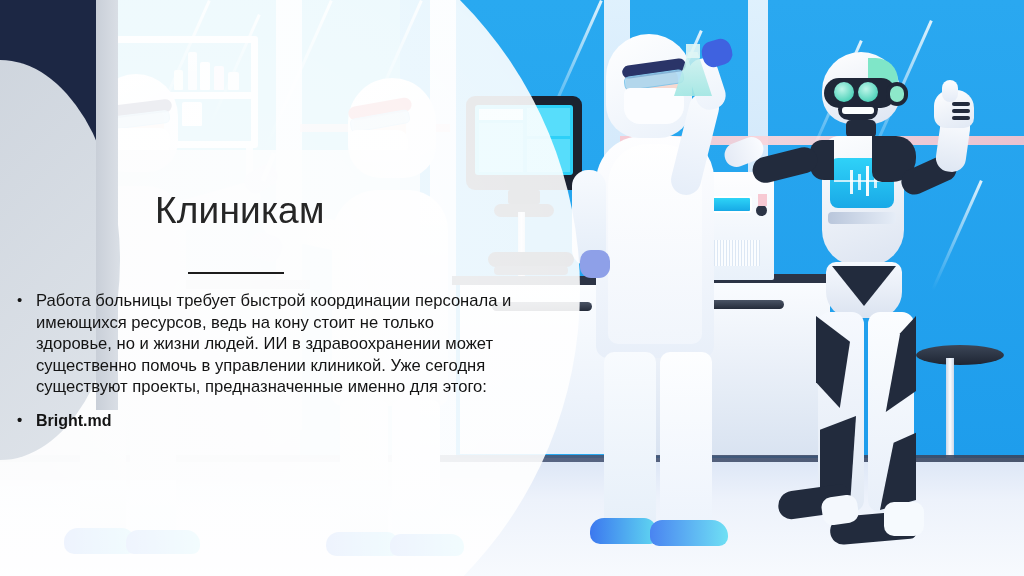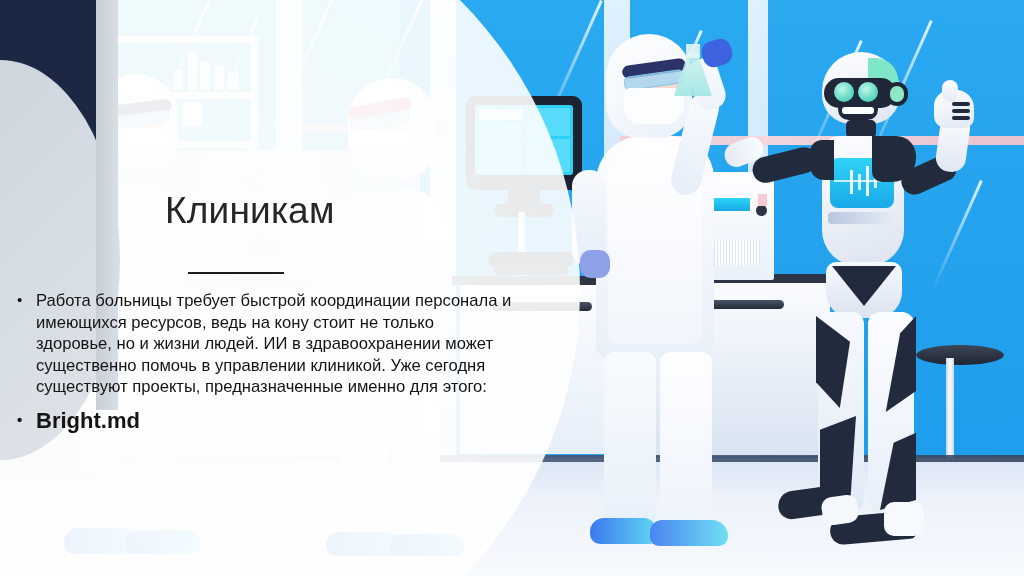--- a/index.html
+++ b/index.html
@@ -142,39 +142,39 @@
     background:linear-gradient(135deg,#CBD2DB,#DFE4EA);
   }
   .grey-strip{
     position:absolute; left:96px; top:0; width:22px; height:410px;
     background:linear-gradient(90deg,#C9CFD8,#D9DEE5);
   }
 
   
   .content{ position:absolute; left:0; top:0; width:1024px; height:576px; }
   .title{
-    position:absolute; left:165px; top:190px;
+    position:absolute; left:155px; top:190px;
     font-size:37px; font-weight:400; color:#262626; letter-spacing:.2px;
     white-space:nowrap;
   }
   .title-rule{
     position:absolute; left:188px; top:272px; width:96px; height:2px;
     background:#1D1D1D;
   }
   .bullets{ position:absolute; left:12px; top:290px; width:500px; }
   .bullet{
     position:relative; padding-left:24px; margin-bottom:0;
     font-size:16.6px; line-height:21.5px; color:#141414;
   }
   .bullet::before{
     content:"•"; position:absolute; left:5px; top:-1px;
     font-size:15px; color:#141414;
   }
   .bullet.para{ margin-bottom:12px; }
-  .bullet.strong{ font-weight:700; font-size:22px; margin-bottom:16px; }
+  .bullet.strong{ font-weight:700; font-size:16px; margin-bottom:16px; }
 </style>
 </head>
 <body>
 
 <div class="slide">
 
   <div class="bg">
 
     <div class="bg-left-wall"></div>
     <div class="bg-right-wall"></div>

